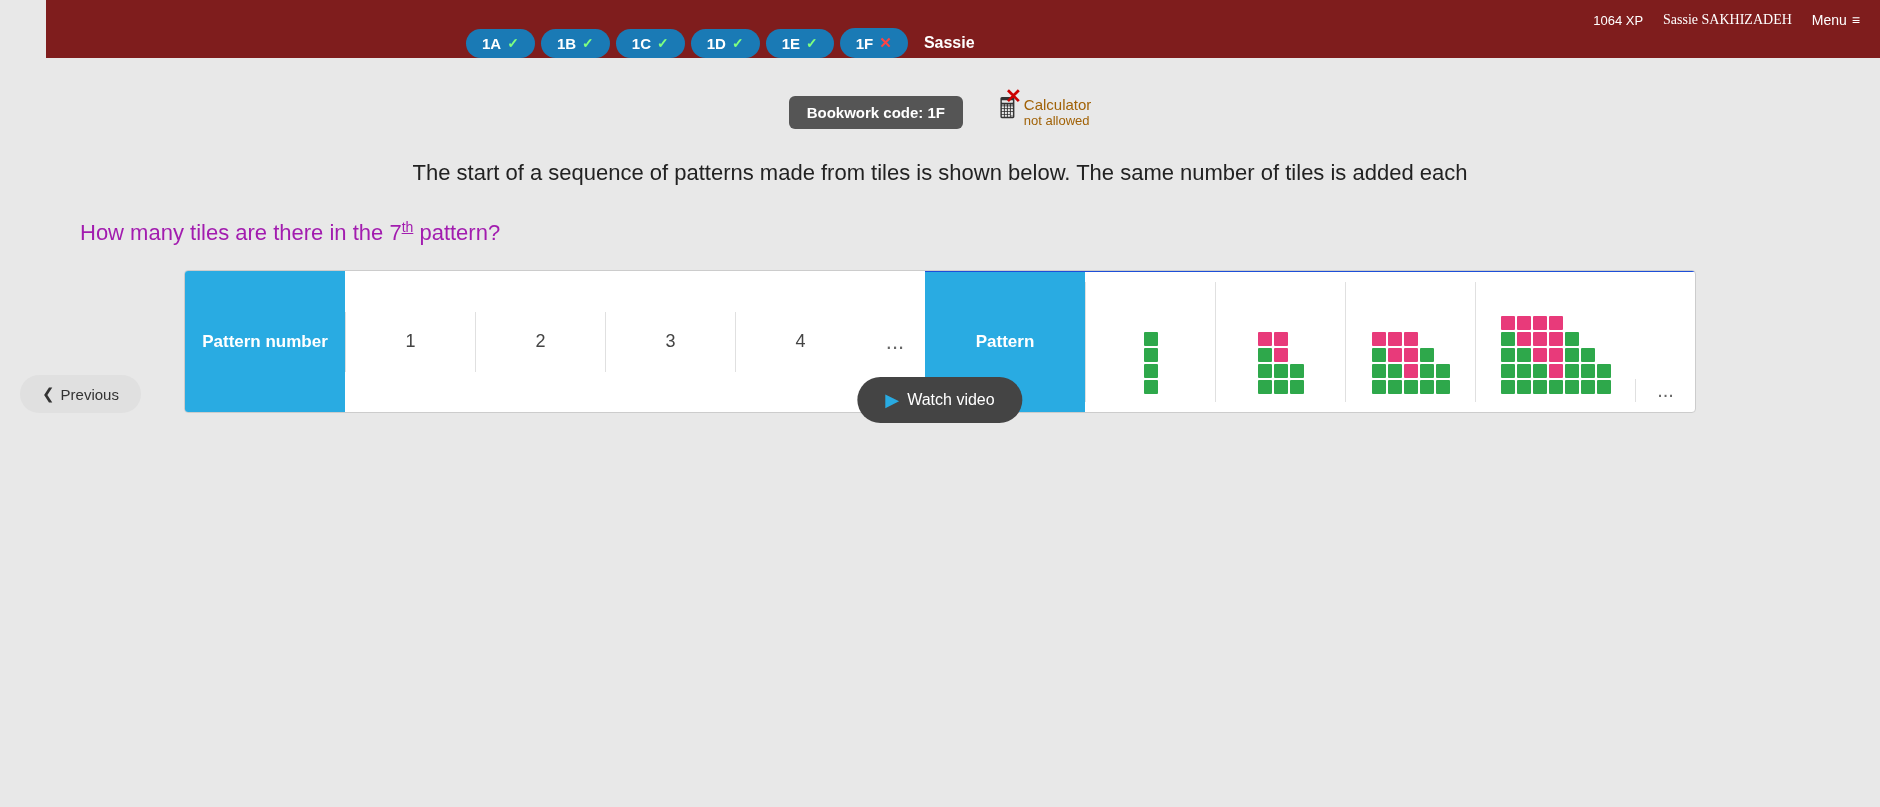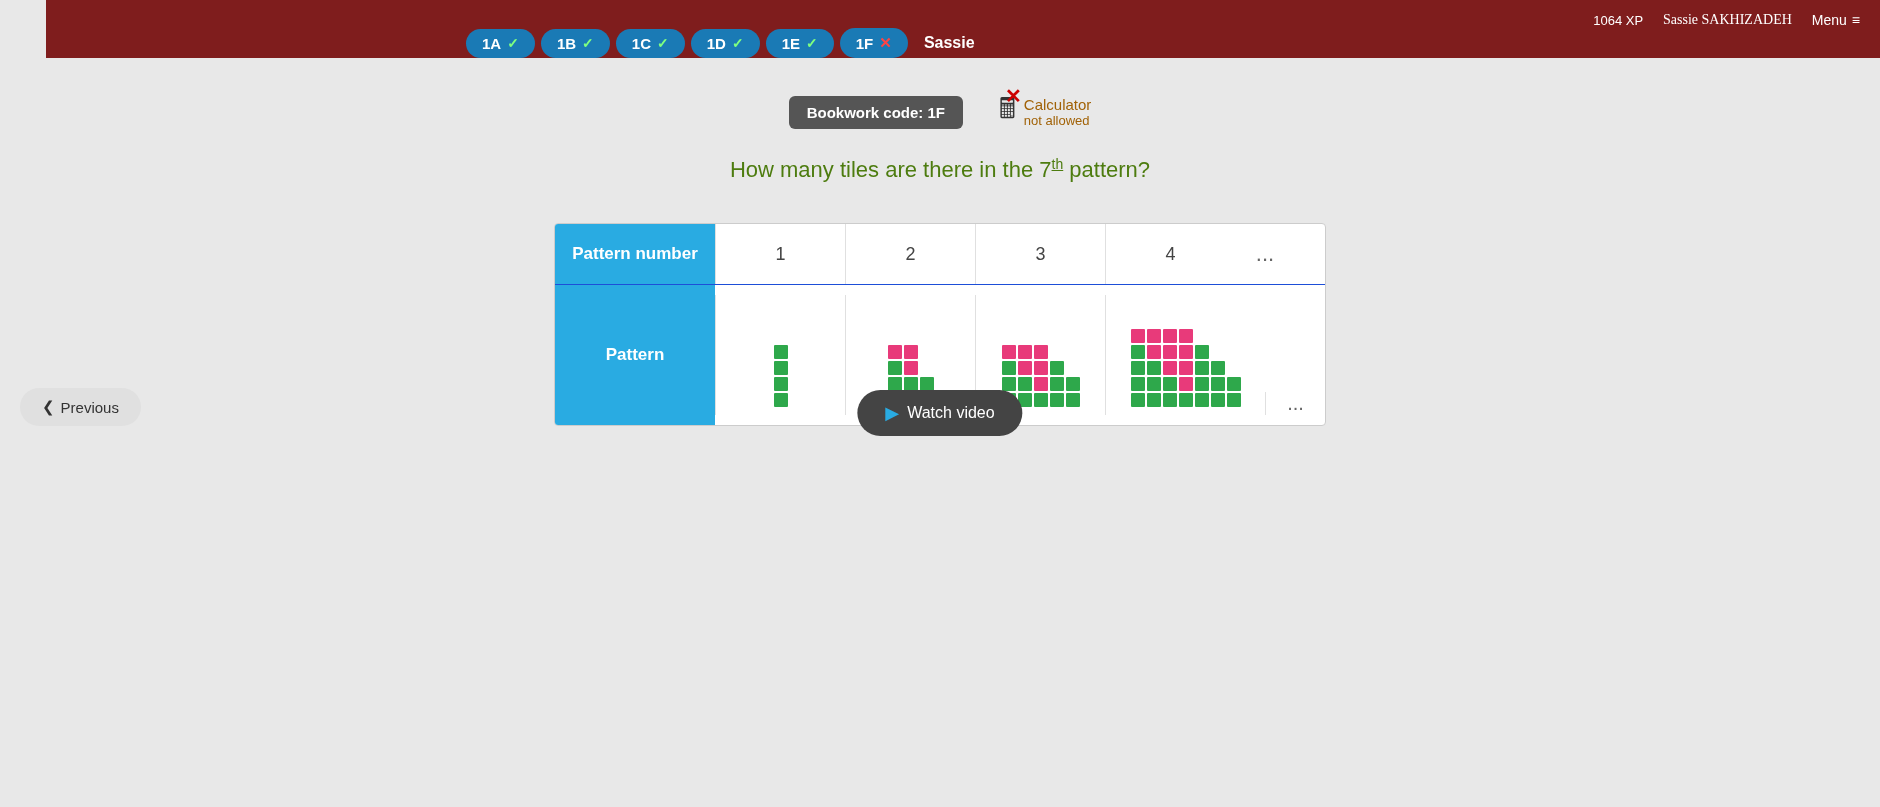--- a/index.html
+++ b/index.html
@@ -133,38 +133,38 @@
     
     .question-text {
       text-align: center;
       font-size: 22px;
       color: #222;
       line-height: 1.5;
       margin-bottom: 30px;
     }
 
     .question-sub {
-      text-align: center;
+      text-align: left;
       font-size: 22px;
-      color: #4d7c0f;
-      margin-bottom: 40px;
+      color: #a21caf;
+      margin-bottom: 24px;
     }
 
     
     .pattern-table-container {
       display: flex;
       justify-content: center;
       margin-top: 10px;
     }
 
     .pattern-table {
       border: 1px solid #ccc;
       background: white;
       display: flex;
-      flex-direction: column;
+      flex-direction: row;
       border-radius: 4px;
       overflow: hidden;
       min-width: 700px;
     }
 
     .pattern-row {
       display: flex;
       align-items: stretch;
     }
 
@@ -347,20 +347,23 @@
       <span style="font-size:28px; position:relative;">
         🖩<span style="position:absolute; top:-4px; right:-6px; color:#cc0000; font-weight:bold; font-size:20px;">✕</span>
       </span>
       <div>
         <div style="font-size:15px; color:#a16207;">Calculator</div>
         <div style="font-size:13px; color:#a16207;">not allowed</div>
       </div>
     </div>
   </div>
 
+  <div class="question-text">
+    <span>The start of a sequence of patterns made from tiles is shown below. The same number of tiles is added each</span>
+  </div>
   <div class="question-sub">
     <span>How many tiles are there in the </span><span>7<sup style="text-decoration:underline; font-size:14px;">th</sup></span><span> pattern?</span>
   </div>
 
   <div class="pattern-table-container">
     <div class="pattern-table">
 
       <div class="pattern-row">
         <div class="pattern-header-cell">Pattern number</div>
         <div class="pattern-data-row">

